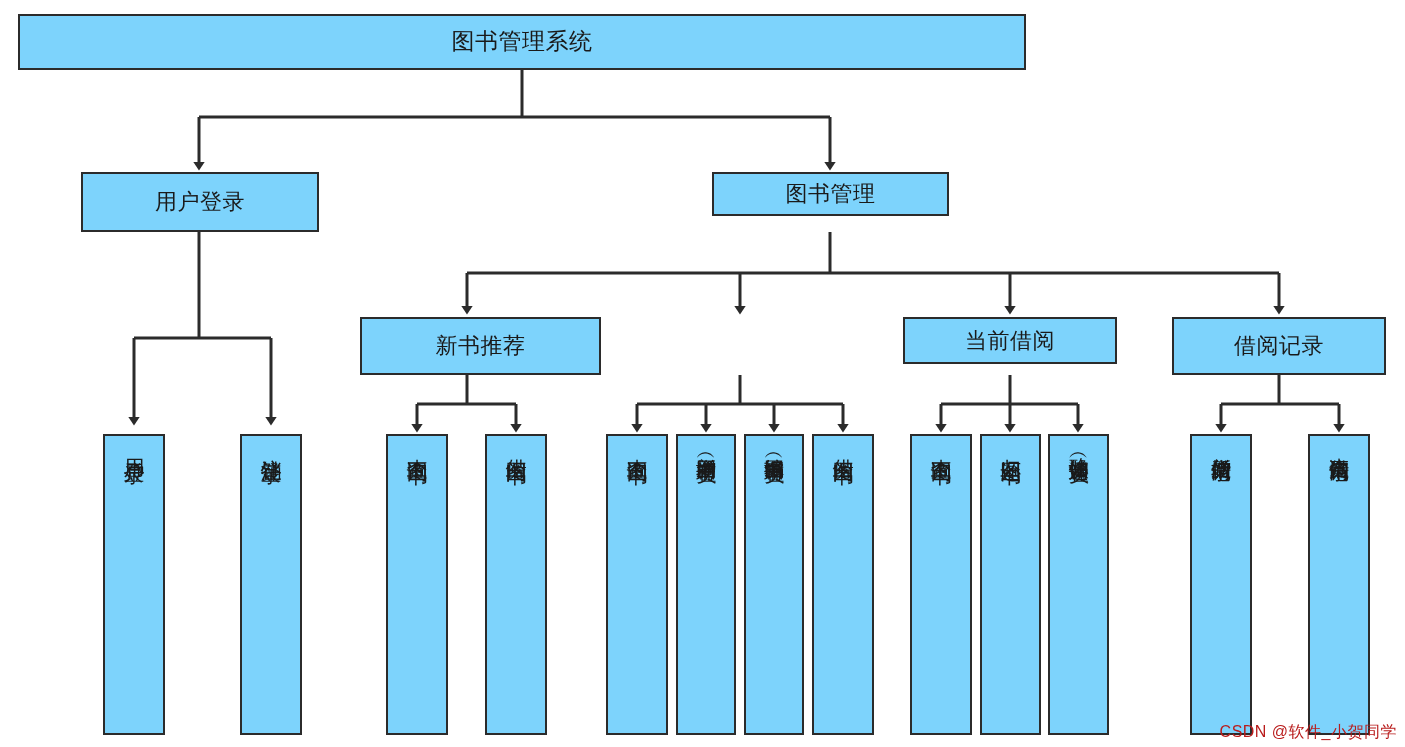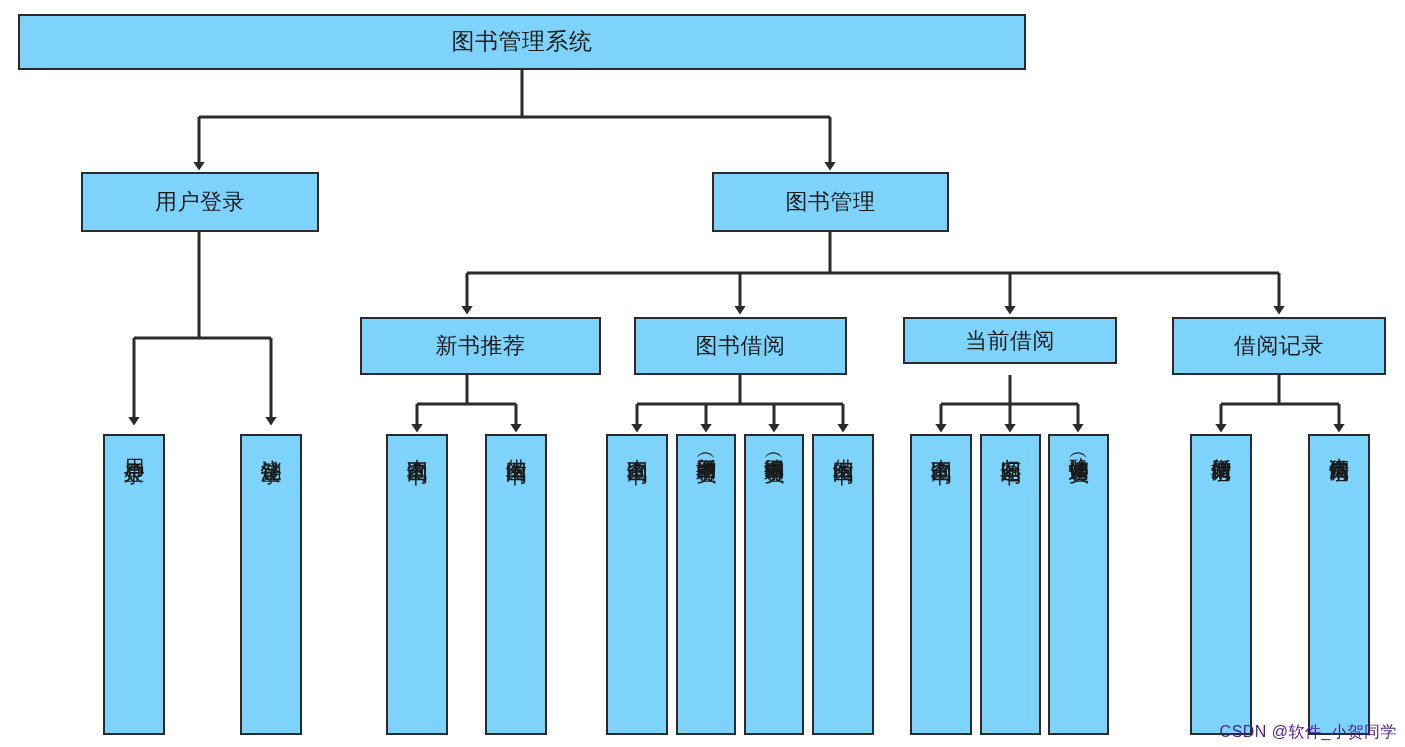--- a/index.html
+++ b/index.html
@@ -65,21 +65,21 @@
   }
   .node.v.tall .node-label {
     font-size: 20px;
     letter-spacing: 1px;
   }
   .watermark {
     position: absolute;
     right: 8px;
     bottom: 4px;
     font-size: 16px;
-    color: #4c1d95;
+    color: #b91c1c;
     letter-spacing: 0.5px;
     white-space: nowrap;
   }
 </style>
 </head>
 <body>
 
 <div id="canvas">
 
   <svg class="connectors" viewBox="0 0 1405 747" xmlns="http://www.w3.org/2000/svg">
@@ -135,31 +135,28 @@
   </svg>
 
   <div class="node h h-root" style="left:18px; top:14px; width:1008px; height:56px;">
     <span class="node-label">图书管理系统</span>
   </div>
 
   <div class="node h" style="left:81px; top:172px; width:238px; height:60px;">
     <span class="node-label">用户登录</span>
   </div>
 
-  <div class="node h" style="left:712px; top:172px; width:237px; height:60px;">
+  <div class="node h" style="left:712px; top:172px; width:237px; height:44px;">
     <span class="node-label">图书管理</span>
   </div>
 
   <div class="node h" style="left:360px; top:317px; width:241px; height:58px;">
     <span class="node-label">新书推荐</span>
   </div>
 
-  <div class="node h" style="left:634px; top:317px; width:213px; height:58px;">
-    <span class="node-label">图书借阅</span>
-  </div>
 
   <div class="node h" style="left:903px; top:317px; width:214px; height:47px;">
     <span class="node-label">当前借阅</span>
   </div>
 
   <div class="node h" style="left:1172px; top:317px; width:214px; height:58px;">
     <span class="node-label">借阅记录</span>
   </div>
 
   <div class="node v" style="left:103px; top:434px; width:62px; height:301px;">

